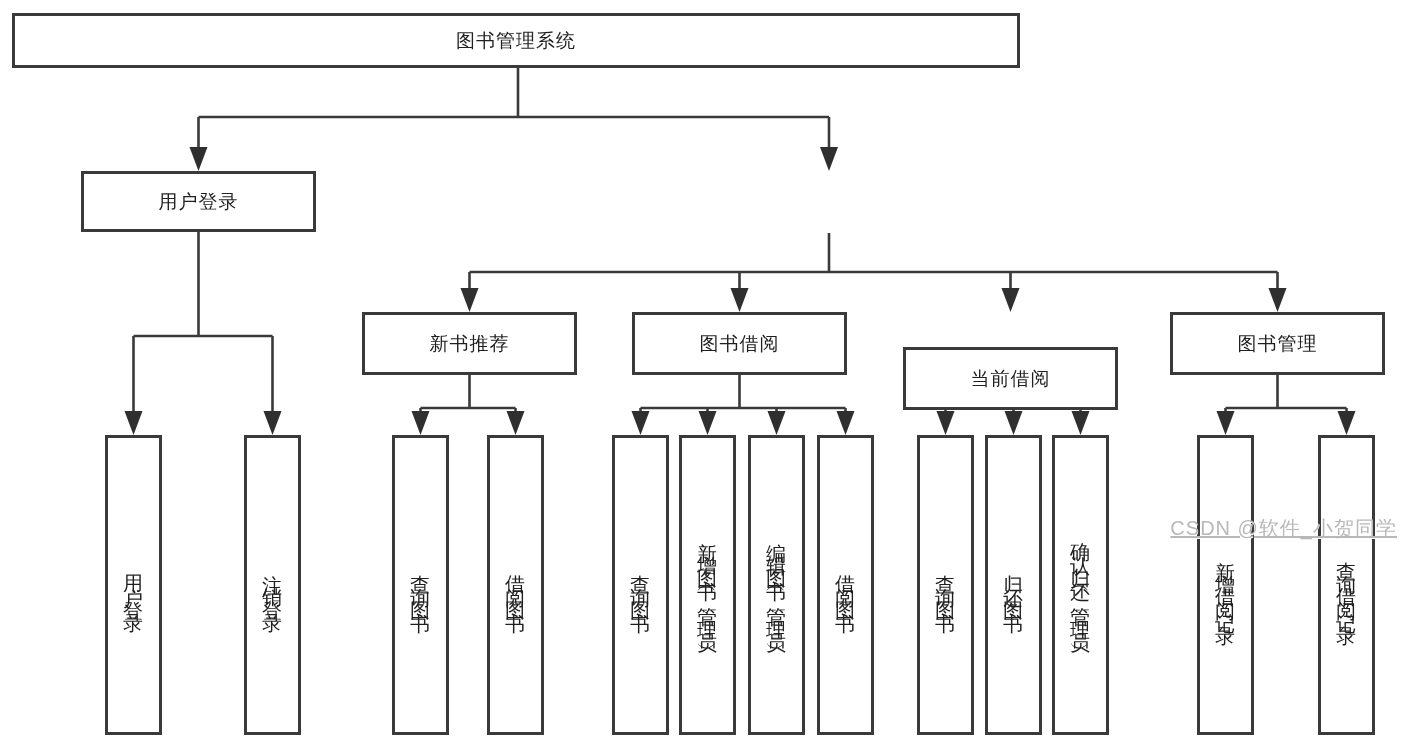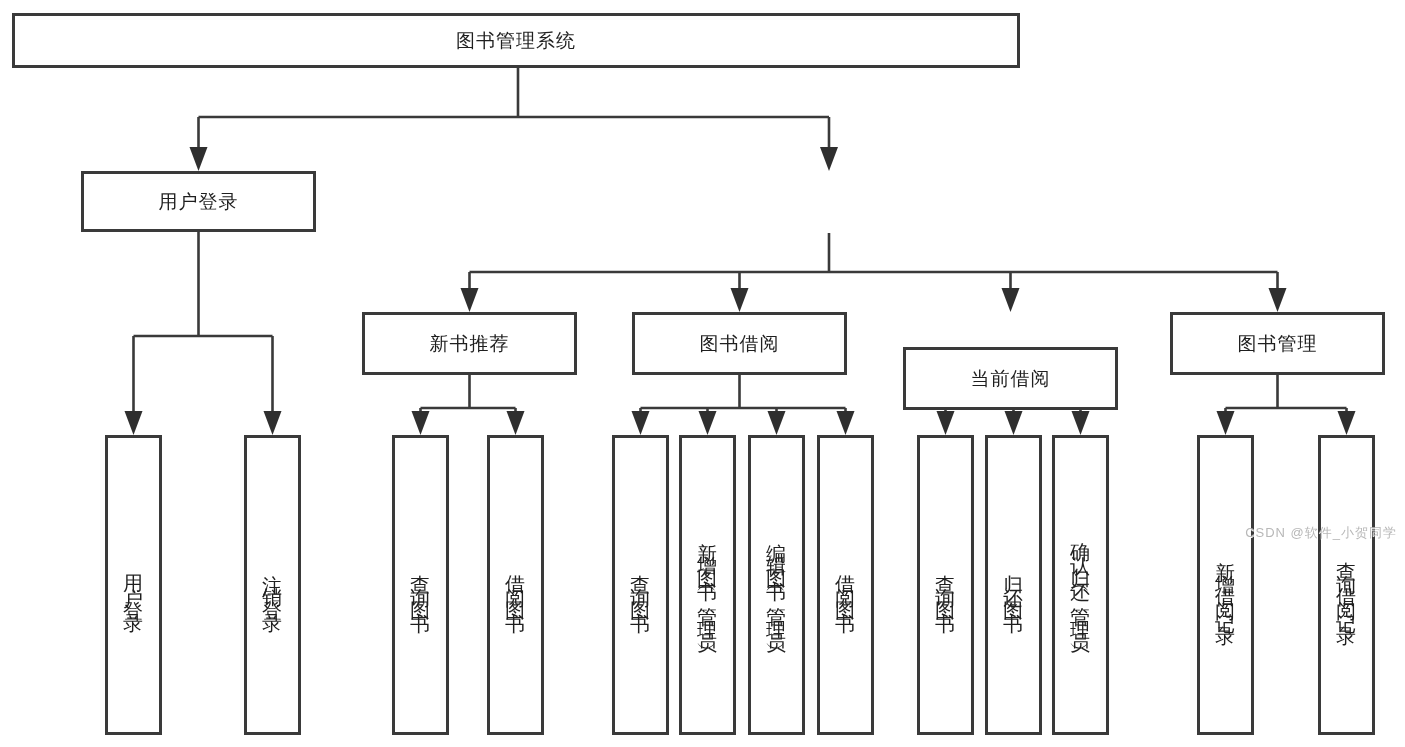--- a/index.html
+++ b/index.html
@@ -22,22 +22,23 @@
     display:flex;align-items:center;justify-content:center;
     color:var(--text,#1f1f1f);
   }
   .leaf span{
     writing-mode:vertical-rl;text-orientation:mixed;
     font-size:20px;letter-spacing:13px;line-height:1;
     white-space:nowrap;
   }
   .watermark{
     position:absolute;right:8px;bottom:6px;z-index:5;
-    color:var(--watermark,#b8b8b8);font-size:13px;letter-spacing:1px;
+    color:var(--watermark,#b8b8b8);font-size:20px;letter-spacing:1px;
     text-shadow:0 1px 0 #ffffff;
+    text-decoration:underline;
   }
 </style>
 </head>
 <body>
 
 <div class="stage">
 
   <svg class="connectors" width="1405" height="747" viewBox="0 0 1405 747">
     <g stroke="#3a3a3a" stroke-width="2.6" fill="none">
       <path d="M518 68 V117 M198.5 117 H829 M198.5 117 V150 M829 117 V150

